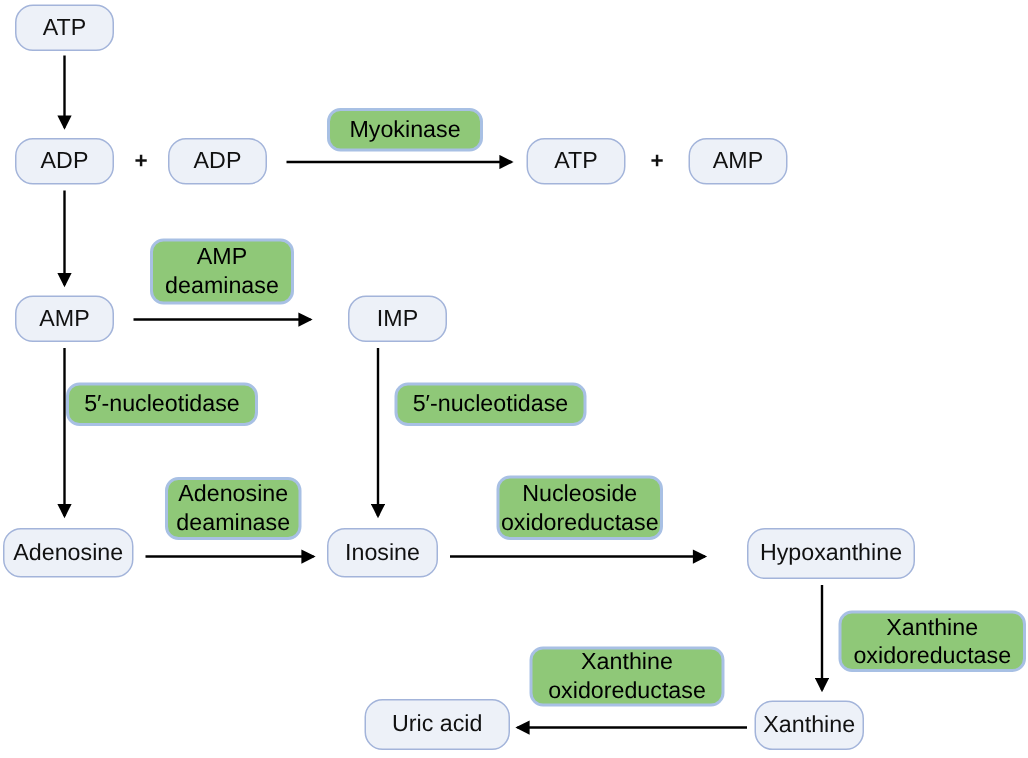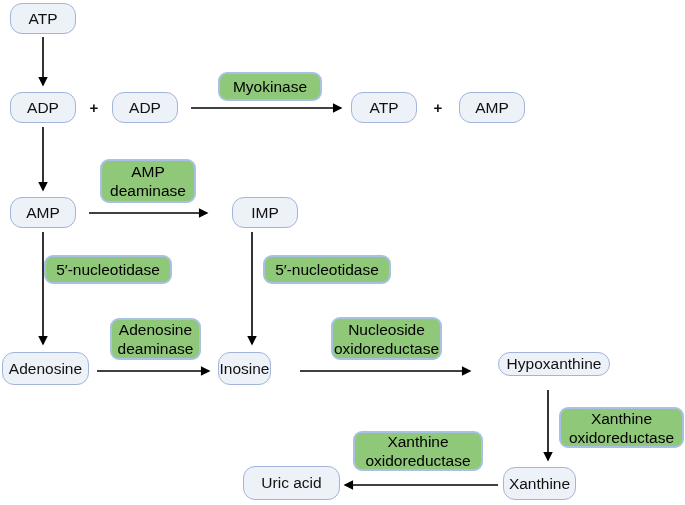--- a/index.html
+++ b/index.html
@@ -111,25 +111,25 @@
   </div>
 
   <div class="node" style="left:232px; top:197px; width:66px; height:31px;">
     <span>IMP</span>
   </div>
 
   <div class="node" style="left:2px; top:352px; width:87px; height:33px;">
     <span>Adenosine</span>
   </div>
 
-  <div class="node" style="left:218px; top:352px; width:53px; height:33px;">
+  <div class="node" style="left:218px; top:352px; width:74px; height:33px;">
     <span>Inosine</span>
   </div>
 
-  <div class="node" style="left:498px; top:352px; width:112px; height:24px;">
+  <div class="node" style="left:498px; top:352px; width:112px; height:34px;">
     <span>Hypoxanthine</span>
   </div>
 
   <div class="node" style="left:503px; top:467px; width:73px; height:33px;">
     <span>Xanthine</span>
   </div>
 
   <div class="node" style="left:243px; top:466px; width:97px; height:34px;">
     <span>Uric acid</span>
   </div>

